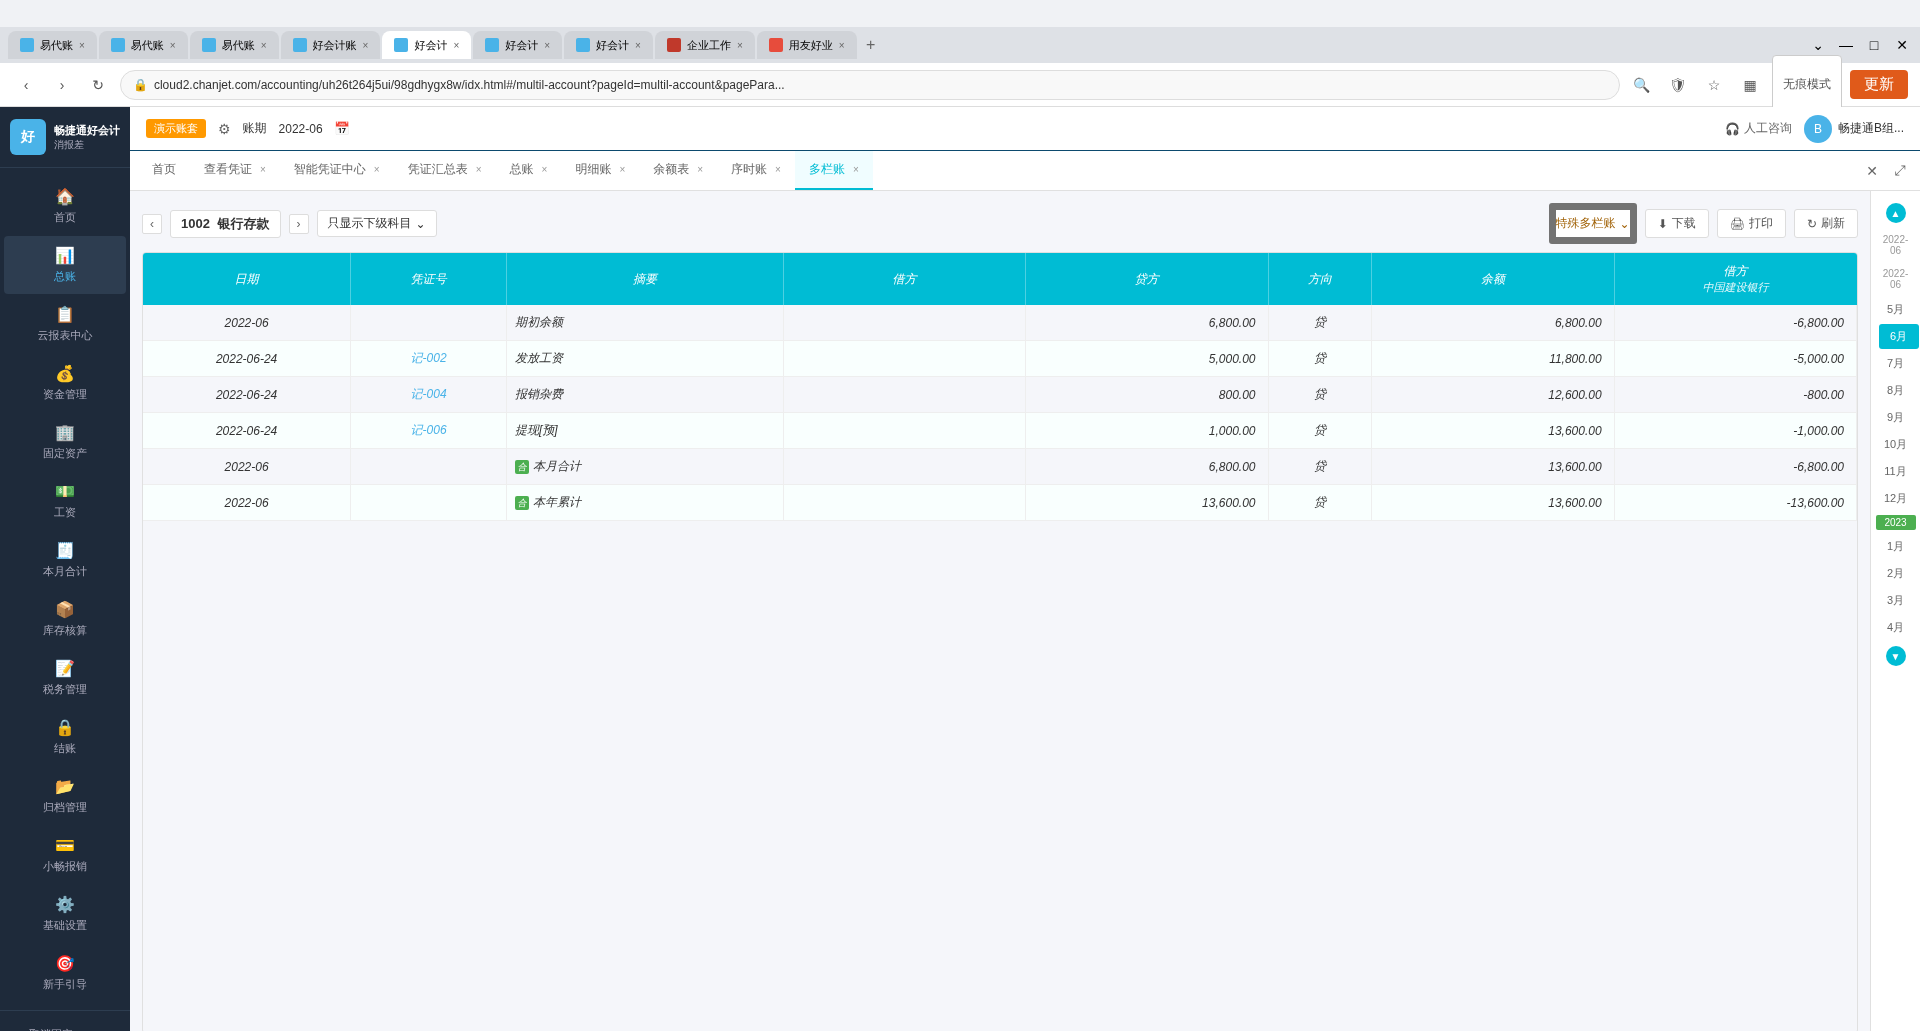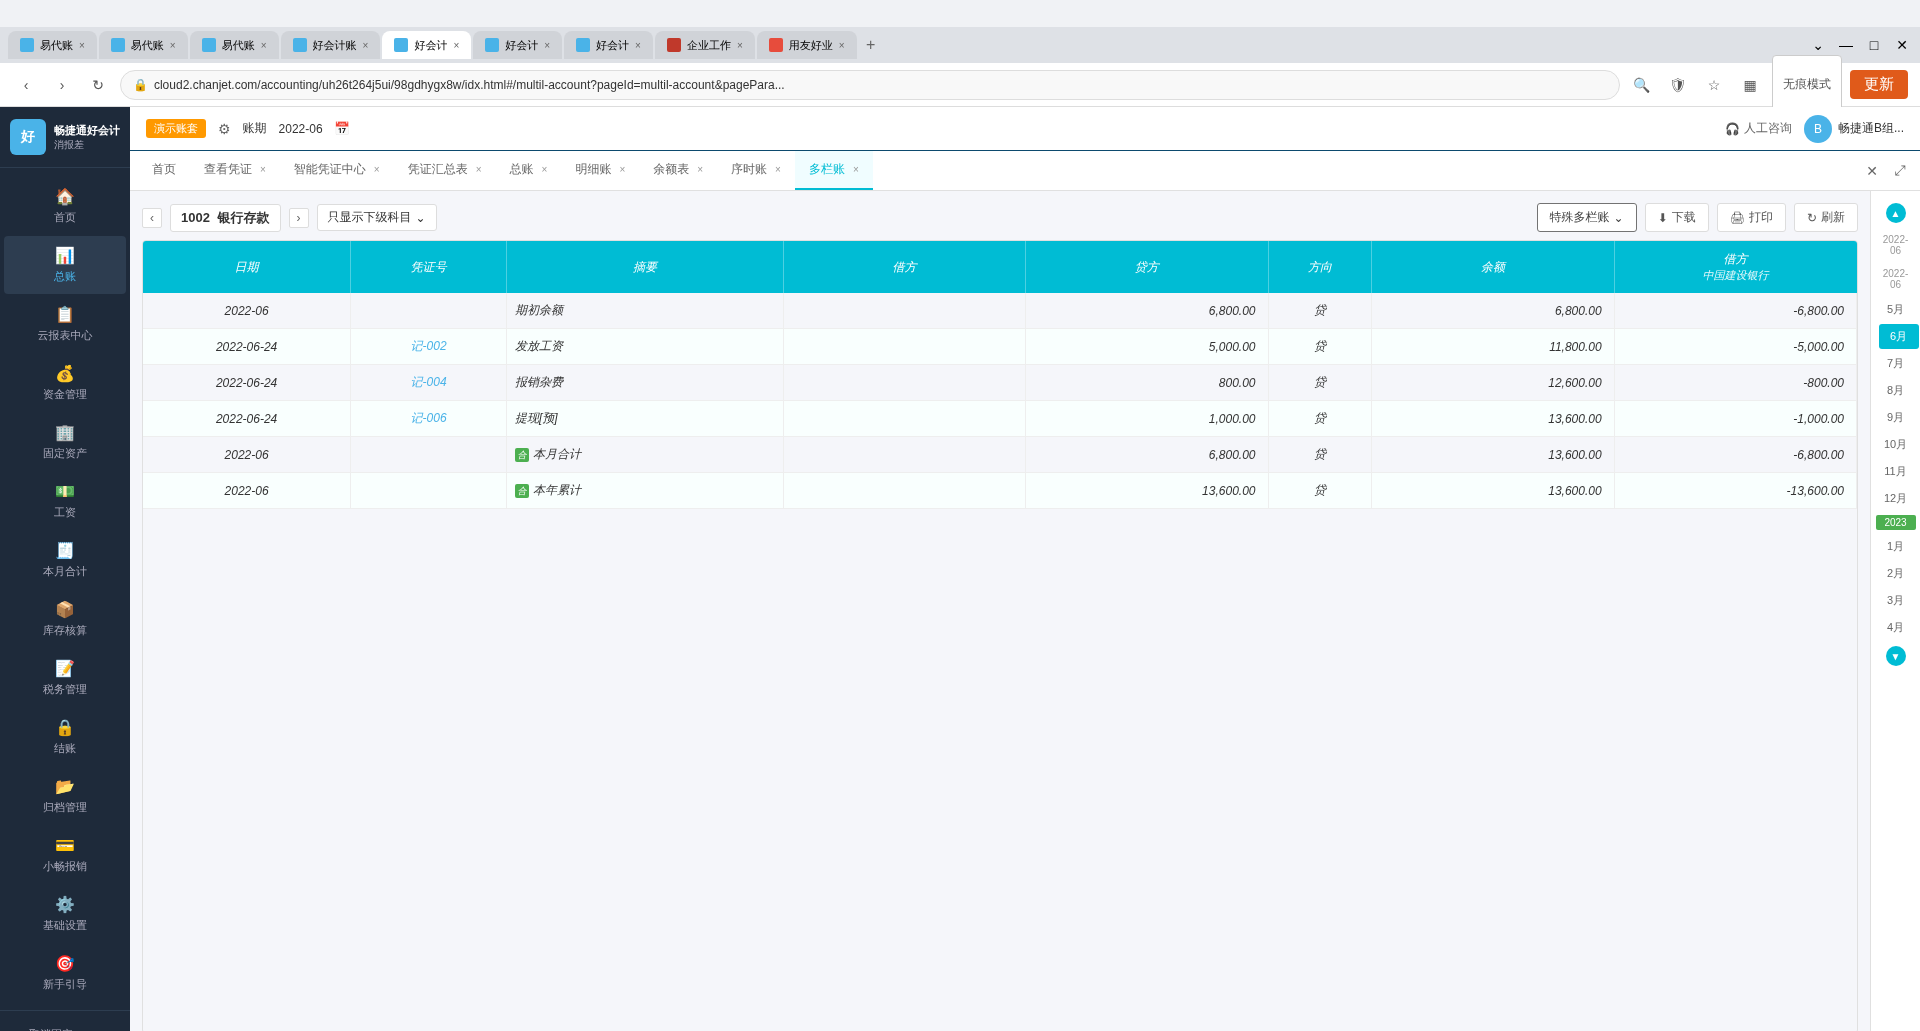--- a/index.html
+++ b/index.html
@@ -68,21 +68,21 @@
 
     
     .ledger-area { flex: 1; overflow: hidden; display: flex; flex-direction: column; padding: 12px; }
 
     
     .ledger-toolbar { display: flex; align-items: center; gap: 8px; margin-bottom: 8px; }
     .nav-arrow { width: 20px; height: 20px; display: flex; align-items: center; justify-content: center; color: #666; cursor: pointer; font-size: 12px; background: #fff; border: 1px solid #ddd; border-radius: 2px; }
     .account-label { font-size: 13px; font-weight: bold; color: #333; padding: 4px 10px; background: #fff; border: 1px solid #ddd; border-radius: 3px; }
     .subcategory-toggle { display: flex; align-items: center; gap: 4px; padding: 4px 10px; background: #fff; border: 1px solid #ddd; border-radius: 3px; font-size: 12px; color: #333; cursor: pointer; }
     .toolbar-right { margin-left: auto; display: flex; gap: 8px; align-items: center; }
-    .special-btn { border: 1px solid #737373; color: #404040; background: #fff; padding: 5px 12px; border-radius: 3px; font-size: 12px; cursor: pointer; display: flex; align-items: center; gap: 4px; }
+    .special-btn { border: 7px solid #737373; color: #a16207; background: #fff; padding: 5px 0; border-radius: 3px; font-size: 12px; cursor: pointer; display: flex; align-items: center; gap: 4px; }
     .action-btn { display: flex; align-items: center; gap: 4px; padding: 5px 12px; color: #555; cursor: pointer; font-size: 12px; background: #fff; border: 1px solid #ddd; border-radius: 3px; }
 
     
     .ledger-table { flex: 1; overflow: auto; border: 1px solid #e0e0e0; border-radius: 4px; font-style: italic; }
     table { width: 100%; border-collapse: collapse; }
     thead th { background: #00bcd4; color: #fff; padding: 10px 8px; font-size: 12px; font-weight: normal; text-align: center; border-right: 1px solid rgba(255,255,255,0.3); white-space: nowrap; }
     thead th:last-child { border-right: none; }
     tbody tr:nth-child(even) { background: #f9fffe; }
     tbody td { padding: 9px 8px; font-size: 12px; color: #333; border-bottom: 1px solid #eee; border-right: 1px solid #eee; text-align: center; }
     tbody td.amount { text-align: right; padding-right: 12px; }

